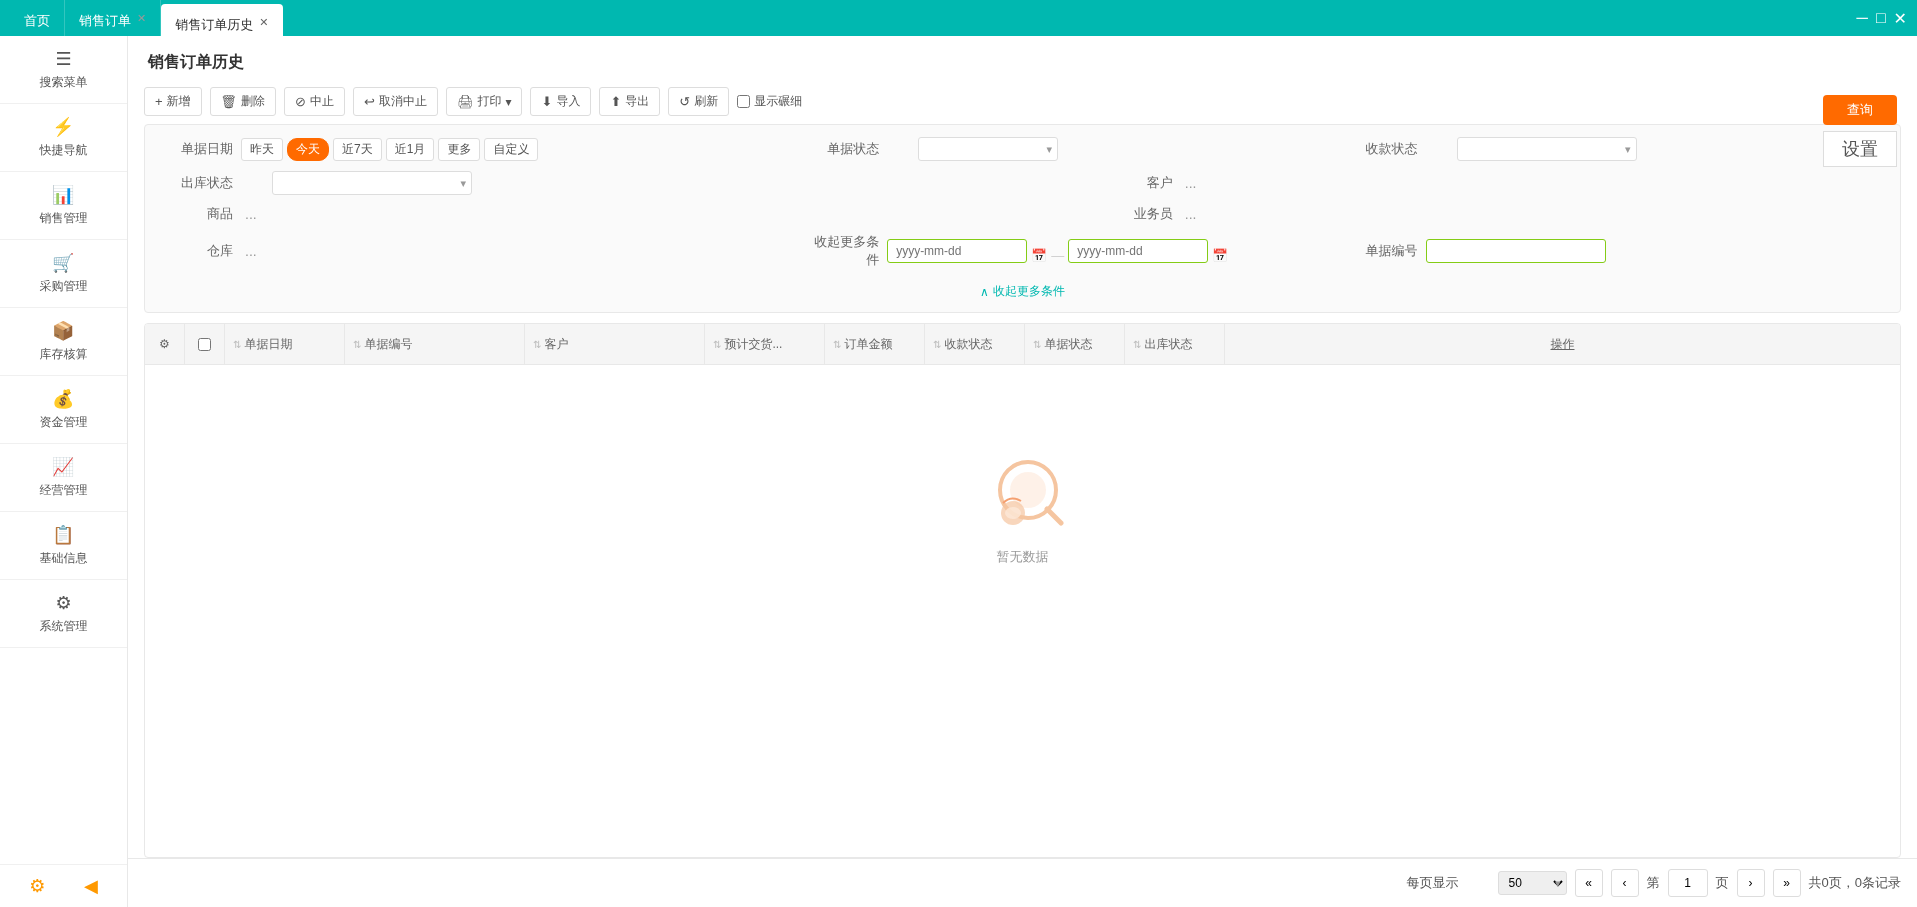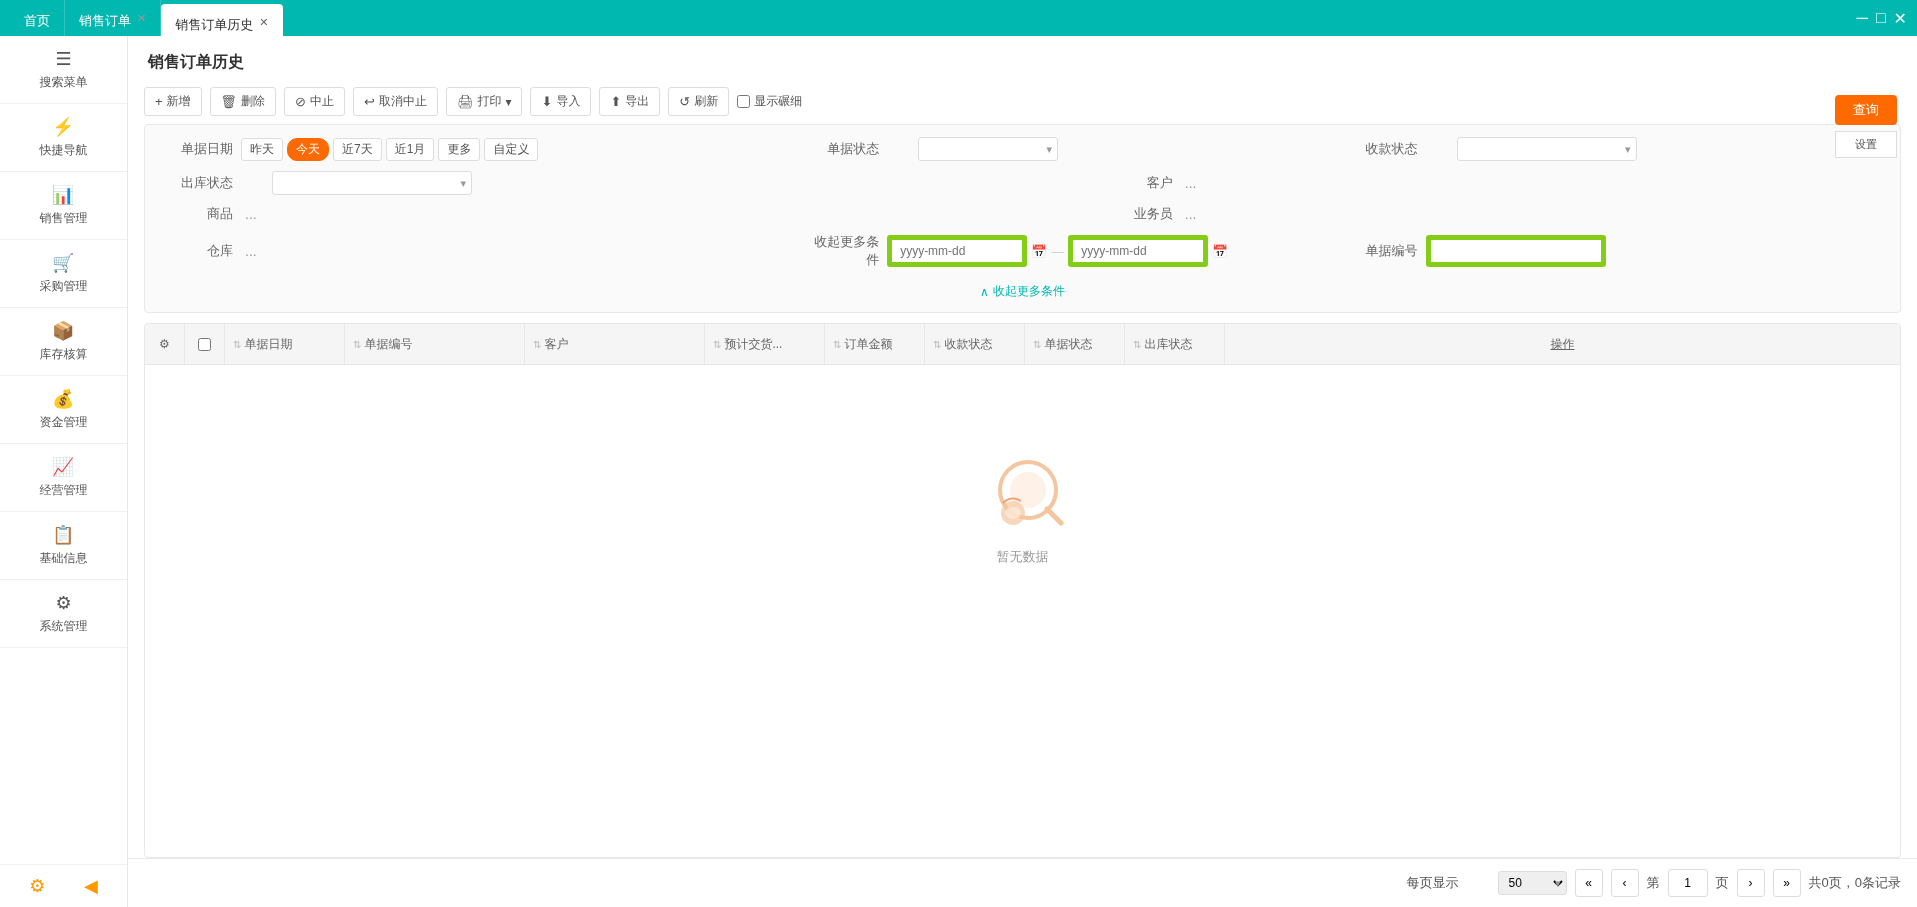--- a/index.html
+++ b/index.html
@@ -32,29 +32,29 @@
     .toolbar { display: flex; align-items: center; padding: 4px 16px 8px; gap: 8px; flex-wrap: wrap; }
     .toolbar-btn { display: flex; align-items: center; gap: 4px; padding: 5px 10px; border: 1px solid #ddd; background: #fff; border-radius: 3px; cursor: pointer; font-size: 12px; color: #555; }
     .toolbar-btn .btn-icon { font-size: 13px; }
     .checkbox-label { display: flex; align-items: center; gap: 4px; font-size: 12px; color: #555; }
 
     
     .filter-area { background: #fafafa; border: 1px solid #e8e8e8; margin: 0 16px 10px; border-radius: 4px; padding: 12px 16px; }
     .filter-row { display: flex; align-items: center; margin-bottom: 10px; gap: 0; }
     .filter-row:last-child { margin-bottom: 0; }
     .filter-label { width: 80px; color: #666; font-size: 13px; flex-shrink: 0; text-align: right; padding-right: 8px; }
-    .filter-value { flex: 1; display: flex; align-items: center; gap: 6px; min-width: 0; }
+    .filter-value { flex: 1; display: flex; align-items: flex-end; gap: 6px; min-width: 0; }
     .date-btns { display: flex; gap: 4px; align-items: center; }
     .date-btn { padding: 2px 8px; border: 1px solid #ddd; border-radius: 3px; background: #fff; cursor: pointer; font-size: 12px; color: #555; }
     .date-btn.active { background: #ff6a00; color: #fff; border-color: #ff6a00; border-radius: 10px; }
     .date-range { font-size: 12px; color: #666; margin-top: 2px; }
     .filter-select { border: 1px solid #ddd; border-radius: 3px; padding: 4px 24px 4px 8px; font-size: 12px; color: #555; background: #fff; appearance: none; cursor: pointer; min-width: 140px; }
     .select-wrapper { position: relative; display: inline-block; padding-left: 31px; }
     .select-wrapper::after { content: '▾'; position: absolute; right: 6px; top: 50%; transform: translateY(-50%); color: #999; font-size: 11px; pointer-events: none; }
-    .filter-input { border: 5px solid #84cc16; border-radius: 3px; padding: 4px 8px; font-size: 12px; color: #0369a1; background: #fff; min-width: 140px; }
+    .filter-input { border: 1px solid #84cc16; border-radius: 3px; padding: 4px 8px; font-size: 12px; color: #0369a1; background: #fff; min-width: 140px; }
     .ellipsis-btn { color: #999; cursor: pointer; font-size: 14px; padding: 0 4px; }
     .collapse-btn { display: flex; align-items: center; justify-content: center; gap: 4px; color: #00b8b0; cursor: pointer; font-size: 12px; margin-top: 4px; }
     .filter-col-3 { flex: 1; display: flex; align-items: center; min-width: 0; }
 
     
     .table-area { margin: 0 16px; flex: 1; border: 1px solid #e8e8e8; border-radius: 4px; overflow: hidden; }
     .table-header { display: flex; background: #f5f5f5; border-bottom: 1px solid #e8e8e8; min-height: 40px; align-items: center; }
     .th { padding: 0 8px; font-size: 12px; color: #666; display: flex; align-items: center; gap: 3px; border-right: 1px solid #e8e8e8; height: 40px; }
     .th:last-child { border-right: none; }
     .th .sort-icon { color: #bbb; font-size: 10px; }
@@ -291,21 +291,21 @@
       <div style="display:flex;justify-content:center;margin-top:6px">
         <div class="collapse-btn">
           <span>∧</span>
           <span>收起更多条件</span>
         </div>
       </div>
     </div>
 
     <div style="position:absolute;top:95px;right:20px;display:flex;flex-direction:column;gap:6px">
       <button style="background:#ff6a00;color:#fff;border:none;border-radius:4px;padding:6px 18px;cursor:pointer;font-size:13px">查询</button>
-      <button style="background:#fff;color:#555;border:1px solid #ddd;border-radius:0;padding:5px 18px;cursor:pointer;font-size:11px">设置</button>
+      <button style="background:#fff;color:#555;border:1px solid #ddd;border-radius:0;padding:5px 18px;cursor:pointer;font-size:18px">设置</button>
     </div>
 
     <div class="table-area">
       <div class="table-header">
         <div class="th th-settings">⚙</div>
         <div class="th th-check">
           <input type="checkbox" style="">
         </div>
         <div class="th th-date">
           <span class="sort-icon">⇅</span>

